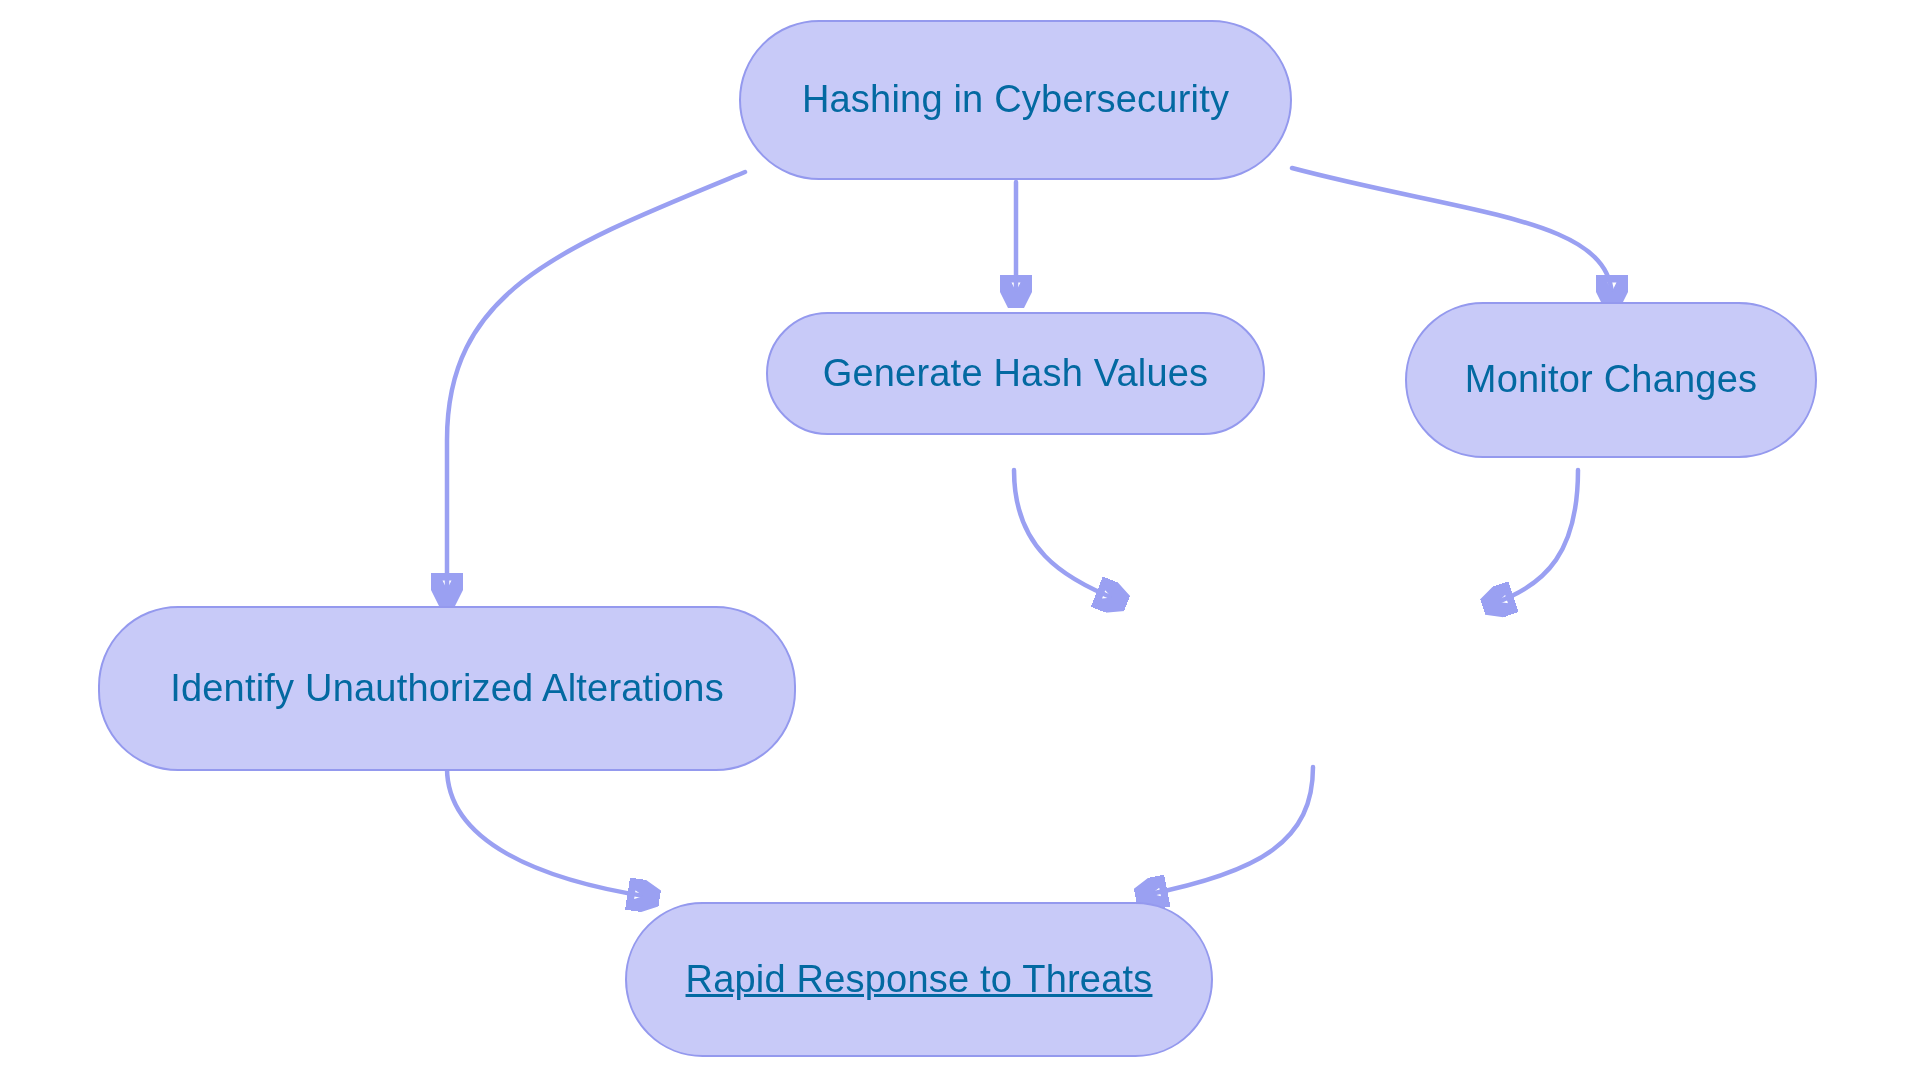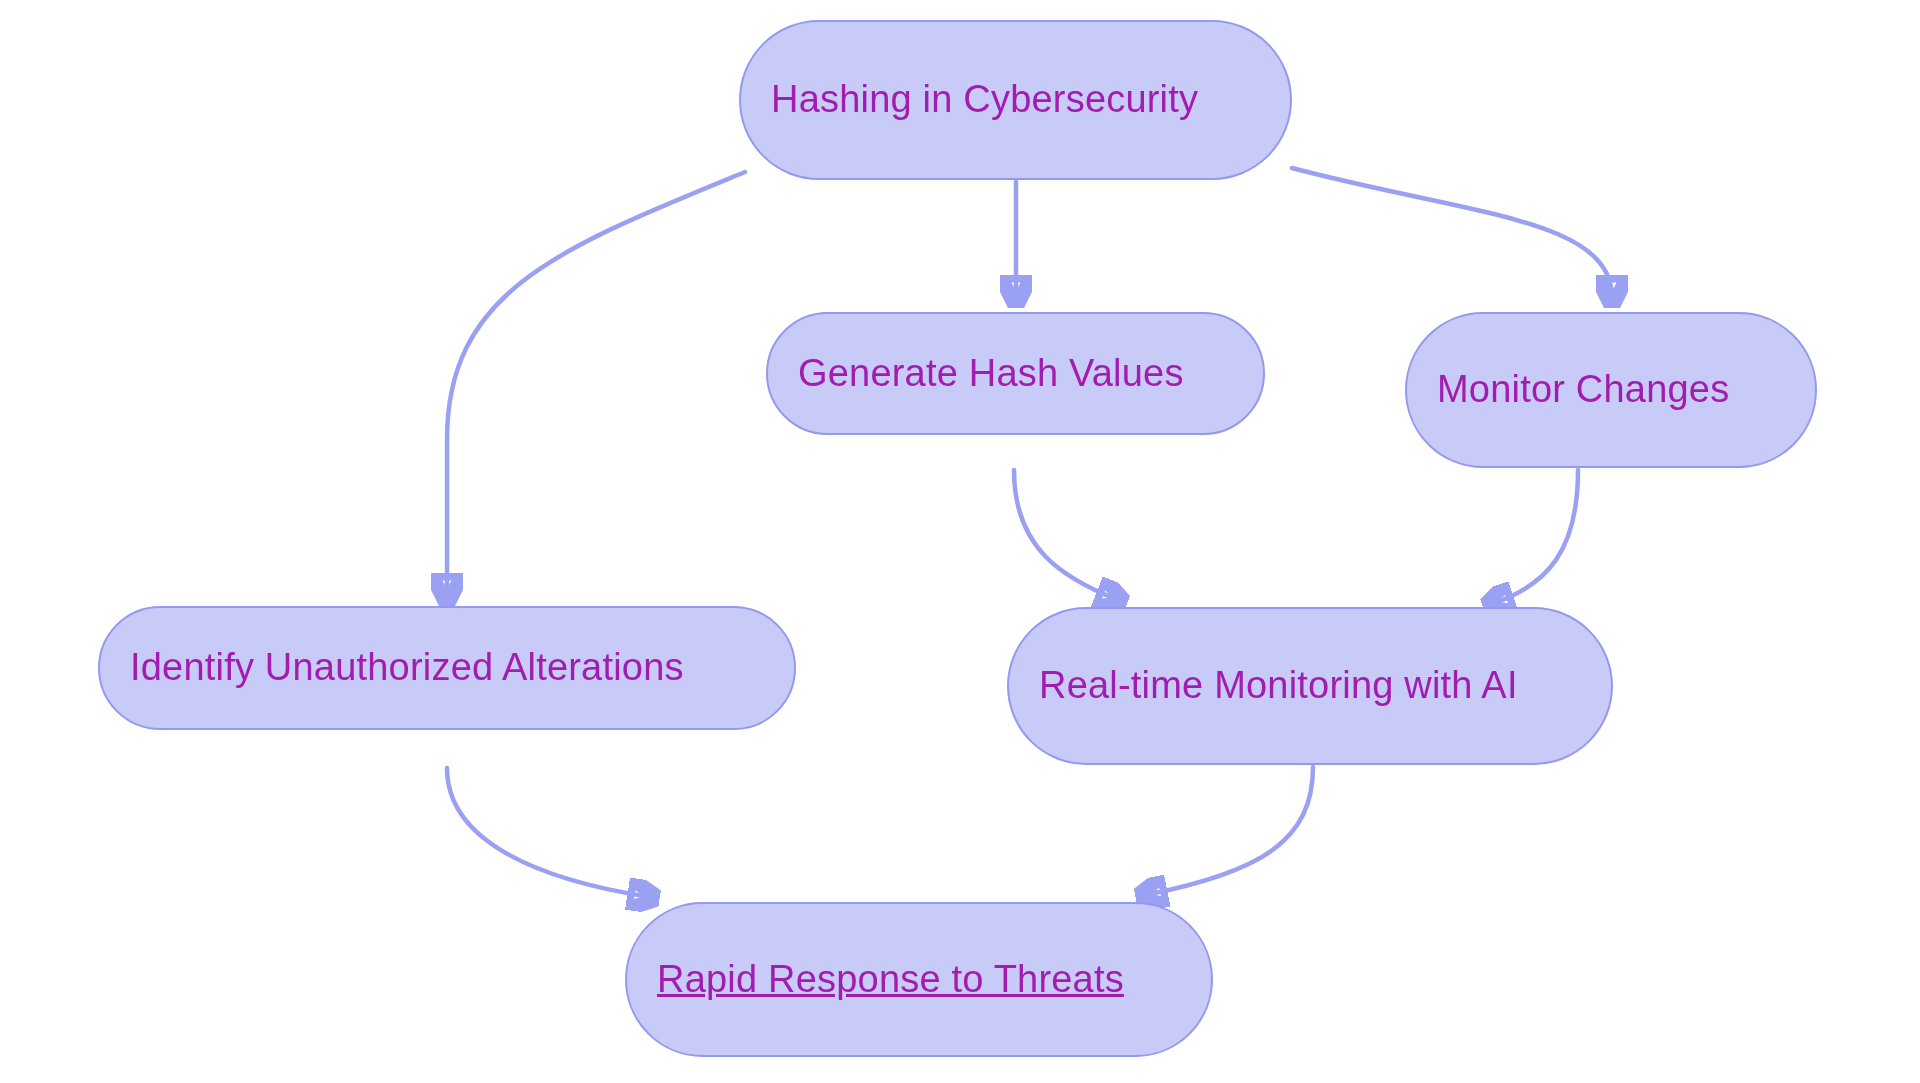--- a/index.html
+++ b/index.html
@@ -29,32 +29,33 @@
     stroke-linecap: round;
   }
   .node {
     position: absolute;
     box-sizing: border-box;
     background: #c8caf8;
     border: 2.5px solid #9499ee;
     border-radius: 80px;
     display: flex;
     align-items: center;
+    justify-content: center;
     text-align: center;
-    color: #a21caf;
+    color: #0369a1;
     font-size: 38px;
     line-height: 1.15;
     letter-spacing: 0.2px;
   }
   .node span { display: inline-block; padding: 0 30px; }
 
   #n-hashing  { left: 739px;  top: 20px;  width: 553px; height: 160px; }
   #n-generate { left: 766px;  top: 312px; width: 499px; height: 123px; }
-  #n-monitor  { left: 1405px; top: 312px; width: 412px; height: 156px; }
-  #n-identify { left: 98px;   top: 606px; width: 698px; height: 124px; }
+  #n-monitor  { left: 1405px; top: 302px; width: 412px; height: 156px; }
+  #n-identify { left: 98px;   top: 606px; width: 698px; height: 165px; }
   #n-realtime { left: 1007px; top: 607px; width: 606px; height: 158px; }
   #n-rapid    { left: 625px;  top: 902px; width: 588px; height: 155px; text-decoration: underline; }
 </style>
 </head>
 <body>
 
 <div class="stage">
 
   <svg class="edges" viewBox="0 0 1920 1083" xmlns="http://www.w3.org/2000/svg">
     <defs>
@@ -80,21 +81,18 @@
   </div>
 
   <div class="node" id="n-monitor">
     <span>Monitor Changes</span>
   </div>
 
   <div class="node" id="n-identify">
     <span>Identify Unauthorized Alterations</span>
   </div>
 
-  <div class="node" id="n-realtime">
-    <span>Real-time Monitoring with AI</span>
-  </div>
 
   <div class="node" id="n-rapid">
     <span>Rapid Response to Threats</span>
   </div>
 
 </div>
 
 </body></html>

